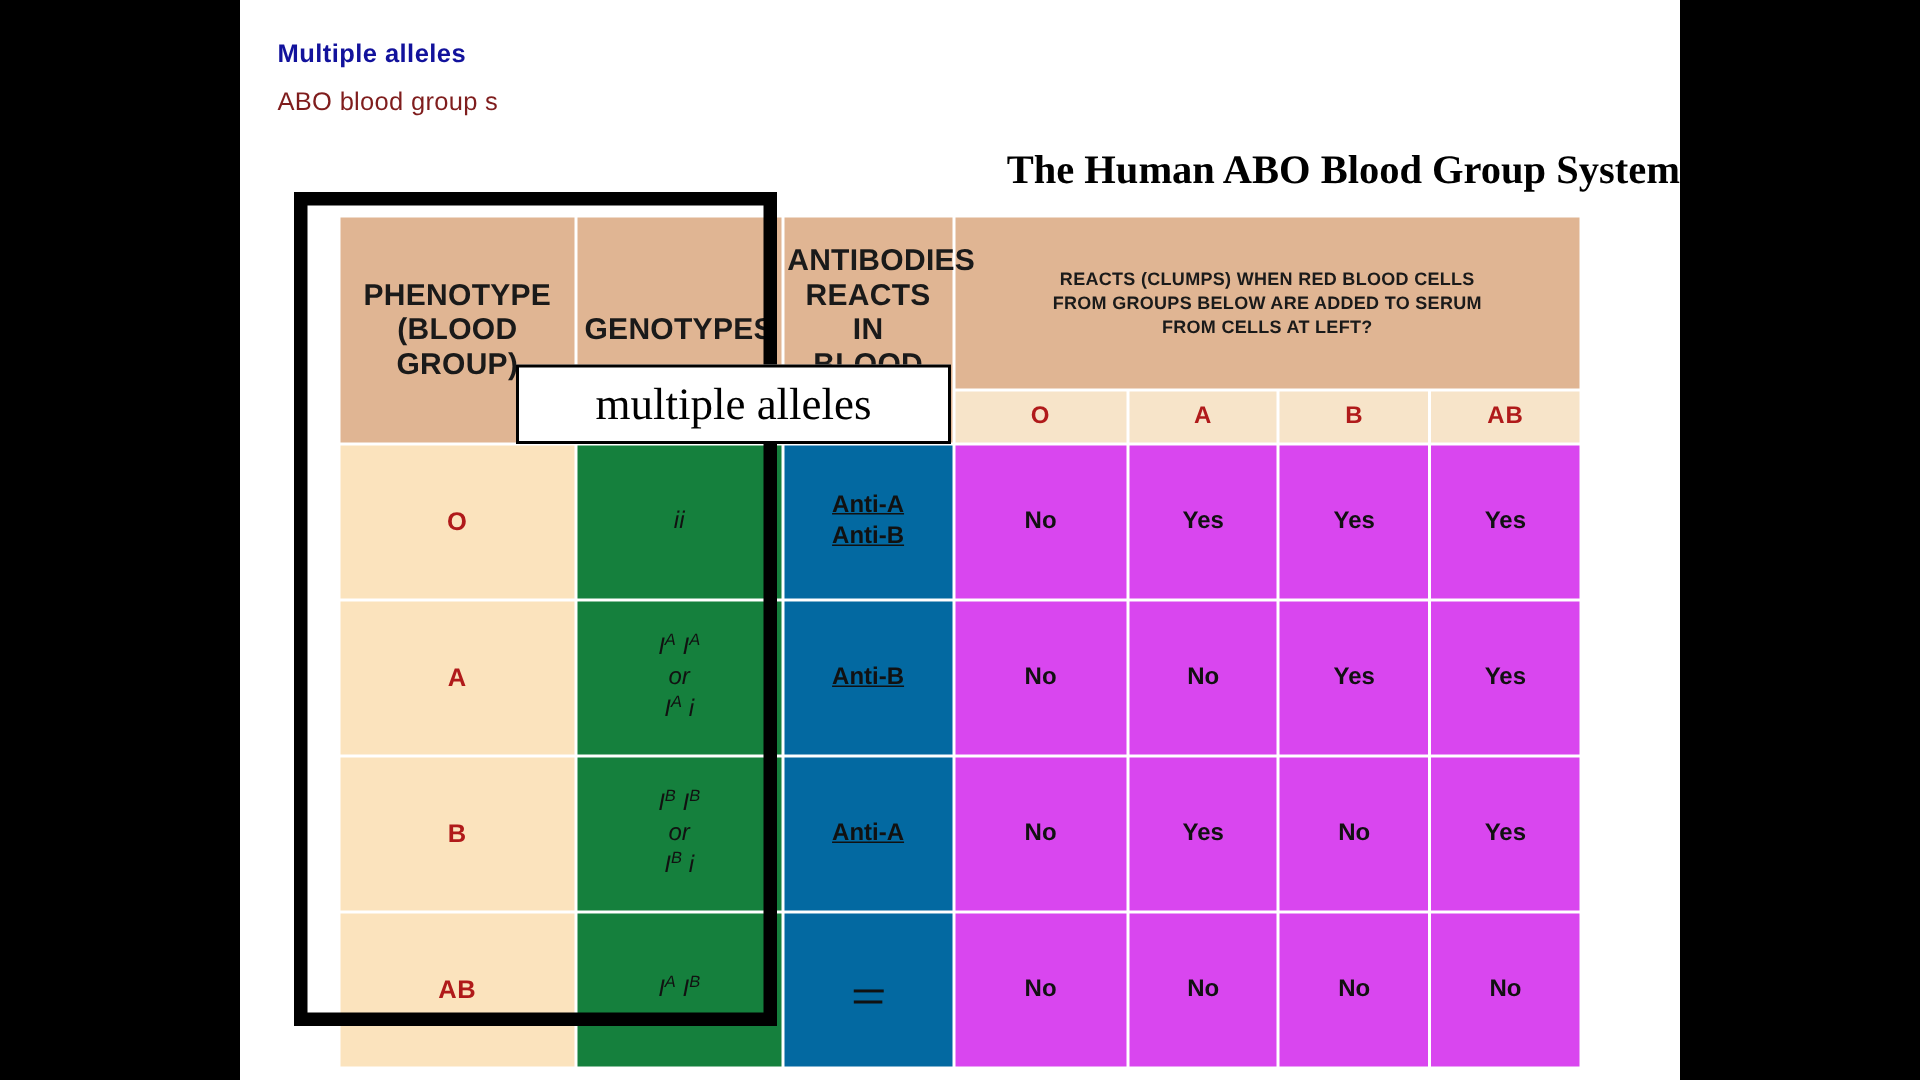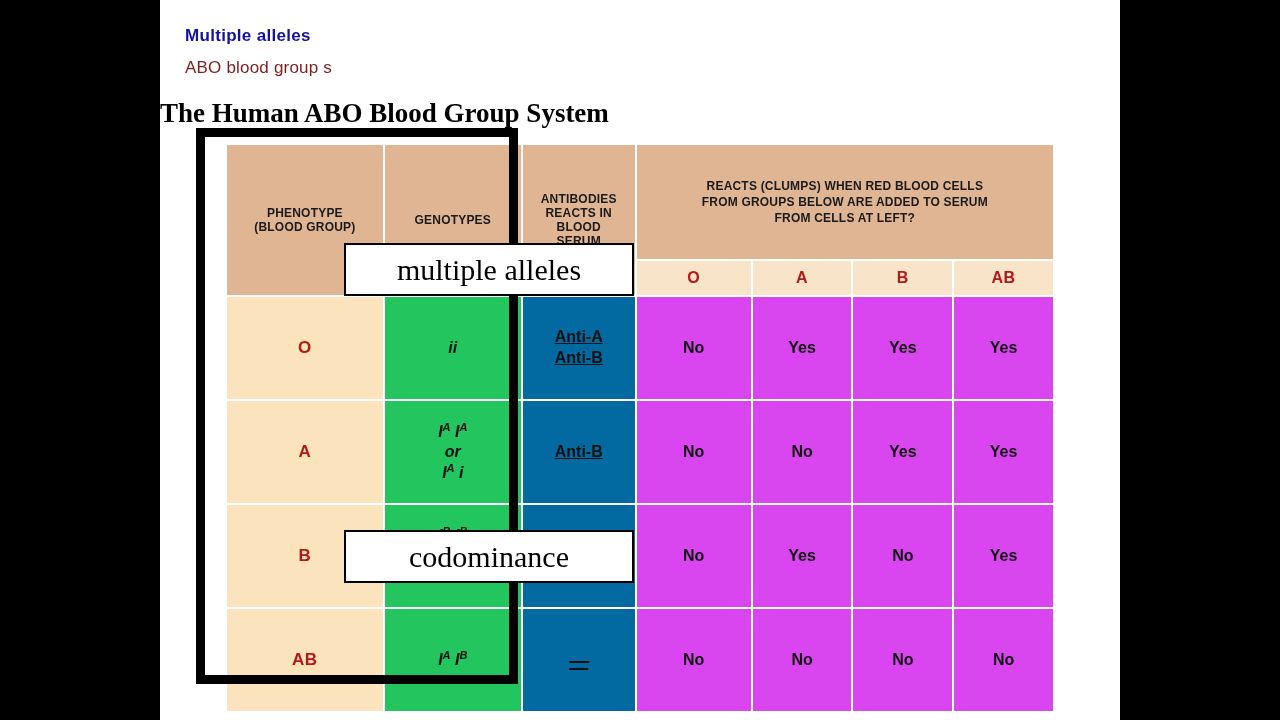--- a/index.html
+++ b/index.html
@@ -44,21 +44,21 @@
     font-family: "Liberation Sans", sans-serif;
     font-size: 17px;
     color: #7f1d1d;
     letter-spacing: 0.2px;
   }
   .fig-title {
     position: absolute;
     left: 0;
     top: 98px;
     width: 960px;
-    text-align: left;
+    text-align: right;
     font-family: "Liberation Serif", serif;
     font-size: 27px;
     font-weight: bold;
     color: #000000;
   }
 
   
   .black-frame {
     position: absolute;
     left: 36px;
@@ -85,24 +85,24 @@
     padding: 0;
     margin: 0;
     vertical-align: middle;
     text-align: center;
   }
   .hd {
     background: #e0b593;
     color: #1a1a1a;
     font-family: "Liberation Sans", sans-serif;
     font-weight: bold;
-    font-size: 12px;
+    font-size: 20px;
     letter-spacing: 0.2px;
     height: 98px;
-    padding: 4px 15px !important;
+    padding: 4px 2px !important;
   }
   .hd-react {
     text-align: left;
     padding: 8px 10px !important;
     line-height: 1.35;
     font-size: 12px;
   }
   .subhd {
     background: #f7e4c9;
     height: 34px;
@@ -114,25 +114,25 @@
   }
   .cell-pheno {
     background: #fbe3bd;
     color: #b01a1a;
     font-weight: bold;
     font-size: 17px;
     height: 102px;
     letter-spacing: 0.5px;
   }
   .cell-geno {
-    background: #22c55e;
+    background: #15803d;
     color: #111111;
     font-size: 16px;
     font-style: italic;
-    font-weight: bold;
+    font-weight: normal;
     line-height: 1.25;
   }
   .cell-anti {
     background: #0369a1;
     color: #111111;
     font-size: 16px;
     font-weight: bold;
     line-height: 1.3;
     text-decoration: underline;
   }
@@ -286,16 +286,15 @@
           <td class="cell-react">No</td>
           <td class="cell-react">No</td>
           <td class="cell-react">No</td>
         </tr>
       </tbody>
     </table>
 
     <div class="black-frame"></div>
 
     <div class="callout" id="callout-multiple-alleles">multiple alleles</div>
-    <div class="callout" id="callout-codominance">codominance</div>
 
   </div>
 </div>
 
 </body></html>

